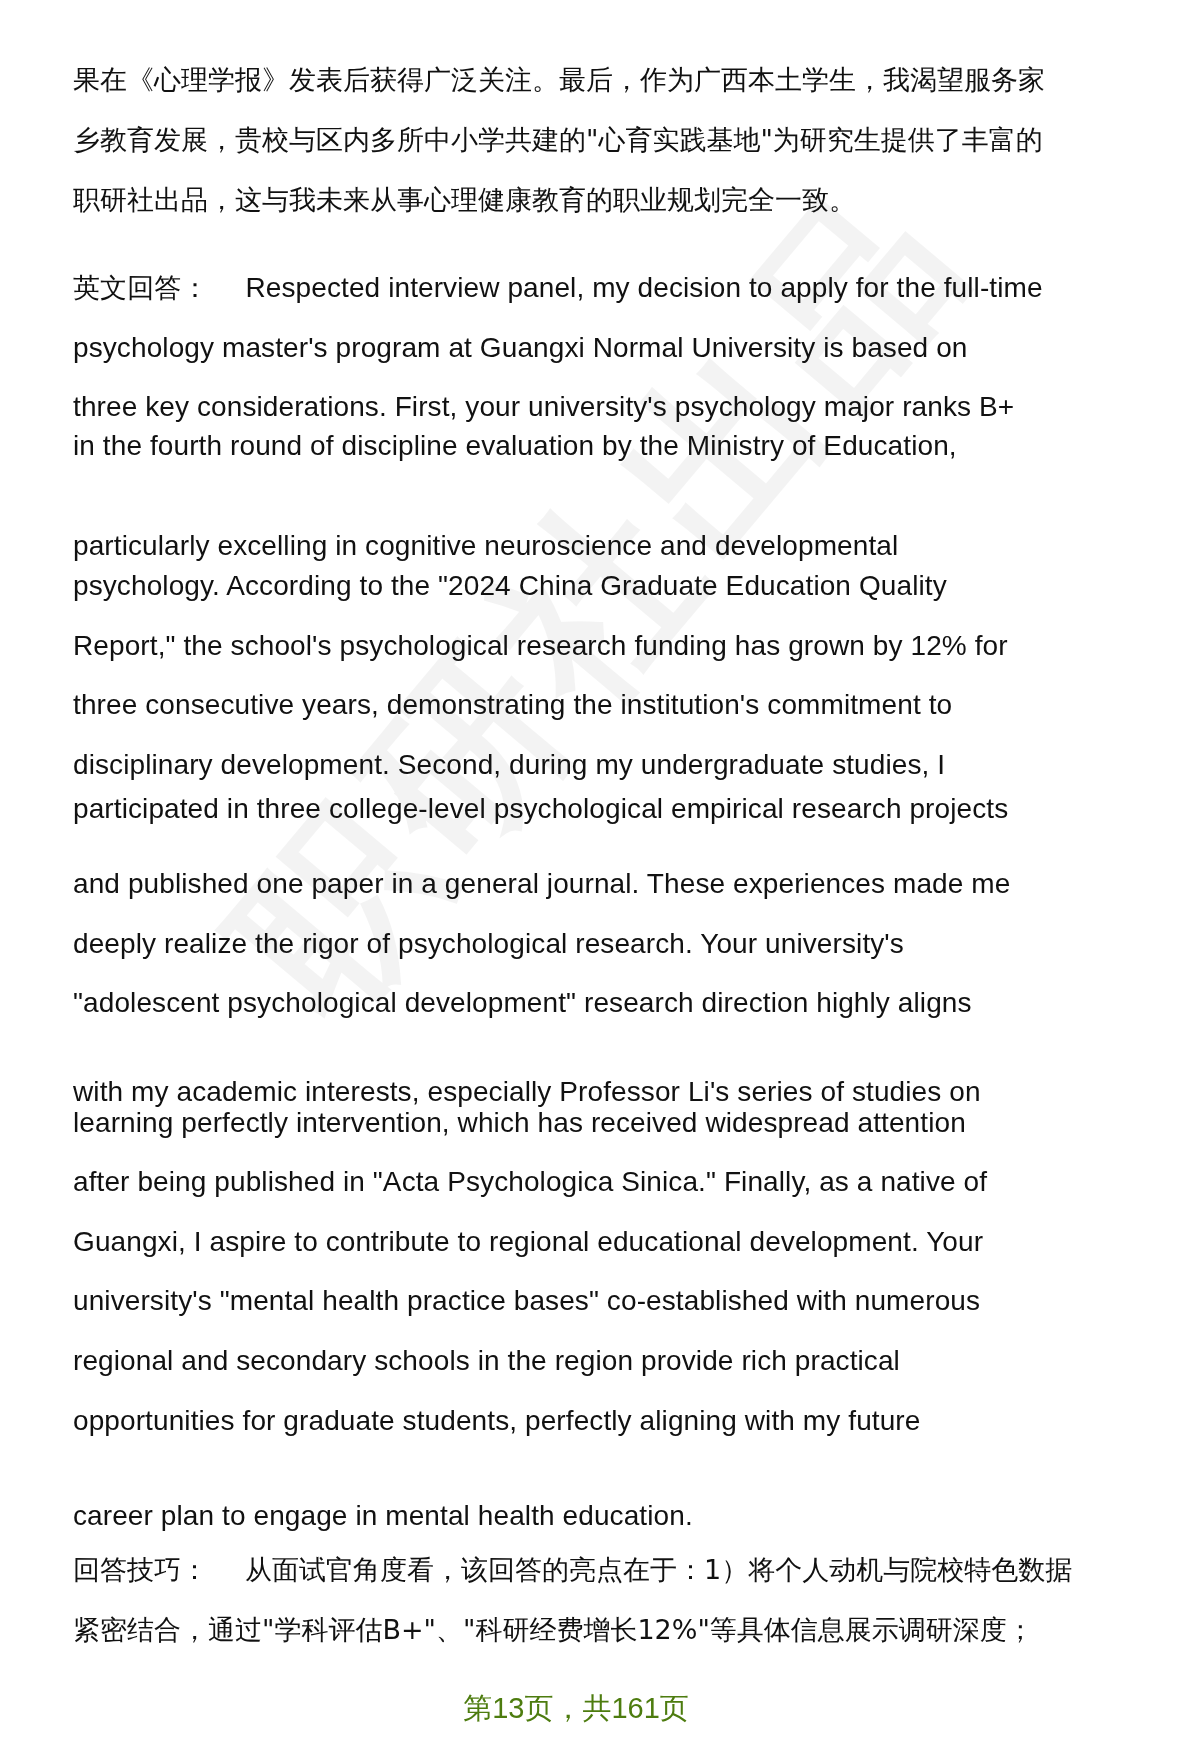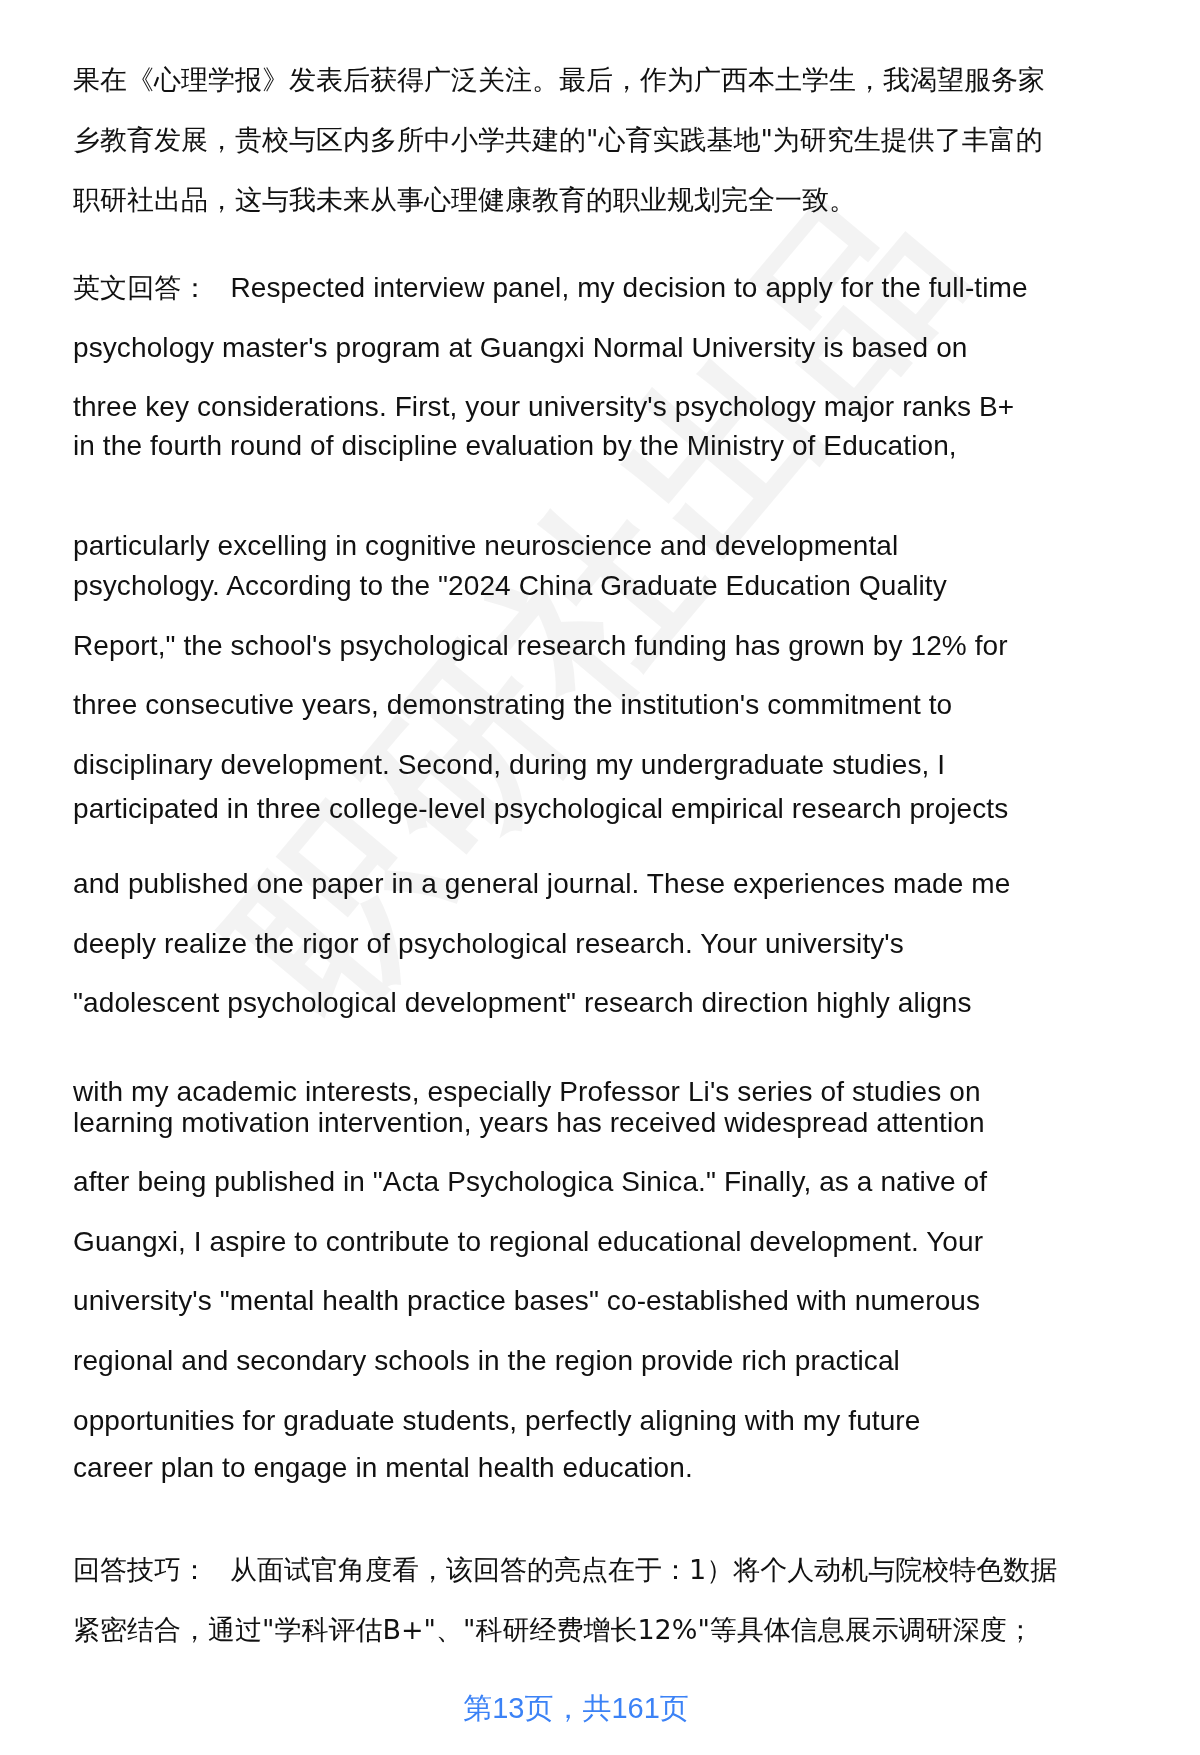--- a/index.html
+++ b/index.html
@@ -6,23 +6,23 @@
   body { width: 1200px; height: 1755px; position: relative; overflow: hidden;
          font-family: "Liberation Sans", "DejaVu Sans", sans-serif; color: #111; }
   .watermark { position: absolute; left: 180px; top: 900px; font-size: 190px; color: #000;
                opacity: 0.045; transform: rotate(-50deg); transform-origin: left top;
                white-space: nowrap; font-weight: bold; letter-spacing: 10px;
                font-family: "DejaVu Sans", sans-serif; pointer-events: none; }
   .page { position: absolute; left: 73px; top: 0; width: 1090px; }
   .line { position: absolute; left: 0; height: 60px; line-height: 60px; font-size: 27px;
           white-space: nowrap; font-family: "DejaVu Sans", sans-serif; }
   .line.en { font-size: 28px; font-family: "Liberation Sans", sans-serif; letter-spacing: 0.1px; }
-  .label { margin-right: 22px; font-family: "DejaVu Sans", sans-serif; font-size: 27px; text-align: center; }
+  .label { margin-right: 37px; font-family: "DejaVu Sans", sans-serif; font-size: 27px; text-align: center; }
   .footer { position: absolute; left: 0; width: 1152px; top: 1688px; text-align: center;
-            font-size: 29px; line-height: 40px; font-family: "Liberation Sans", sans-serif; color: #3b82f6; }
+            font-size: 29px; line-height: 40px; font-family: "Liberation Sans", sans-serif; color: #4d7c0f; }
 </style>
 </head>
 <body>
 
 <div class="watermark">职研社出品</div>
 
 <div class="page">
 
   <div class="line" style="top:50px">果在《心理学报》发表后获得广泛关注。最后，作为广西本土学生，我渴望服务家</div>
   <div class="line" style="top:110px">乡教育发展，贵校与区内多所中小学共建的"心育实践基地"为研究生提供了丰富的</div>
@@ -37,27 +37,27 @@
   <div class="line en" style="top:516px">particularly excelling in cognitive neuroscience and developmental</div>
   <div class="line en" style="top:556px">psychology. According to the "2024 China Graduate Education Quality</div>
   <div class="line en" style="top:616px">Report," the school's psychological research funding has grown by 12% for</div>
   <div class="line en" style="top:675px">three consecutive years, demonstrating the institution's commitment to</div>
   <div class="line en" style="top:735px">disciplinary development. Second, during my undergraduate studies, I</div>
   <div class="line en" style="top:779px">participated in three college-level psychological empirical research projects</div>
   <div class="line en" style="top:854px">and published one paper in a general journal. These experiences made me</div>
   <div class="line en" style="top:914px">deeply realize the rigor of psychological research. Your university's</div>
   <div class="line en" style="top:973px">"adolescent psychological development" research direction highly aligns</div>
   <div class="line en" style="top:1062px">with my academic interests, especially Professor Li's series of studies on</div>
-  <div class="line en" style="top:1093px">learning motivation intervention, years has received widespread attention</div>
+  <div class="line en" style="top:1093px">learning perfectly intervention, which has received widespread attention</div>
   <div class="line en" style="top:1152px">after being published in "Acta Psychologica Sinica." Finally, as a native of</div>
   <div class="line en" style="top:1212px">Guangxi, I aspire to contribute to regional educational development. Your</div>
   <div class="line en" style="top:1271px">university's "mental health practice bases" co-established with numerous</div>
   <div class="line en" style="top:1331px">regional and secondary schools in the region provide rich practical</div>
   <div class="line en" style="top:1391px">opportunities for graduate students, perfectly aligning with my future</div>
-  <div class="line en" style="top:1438px">career plan to engage in mental health education.</div>
+  <div class="line en" style="top:1486px">career plan to engage in mental health education.</div>
 
   <div class="line" style="top:1540px">
     <span class="label">回答技巧：</span><span>从面试官角度看，该回答的亮点在于：1）将个人动机与院校特色数据</span>
   </div>
   <div class="line" style="top:1600px">紧密结合，通过"学科评估B+"、"科研经费增长12%"等具体信息展示调研深度；</div>
 </div>
 
 <div class="footer">第13页，共161页</div>
 
 </body></html>

